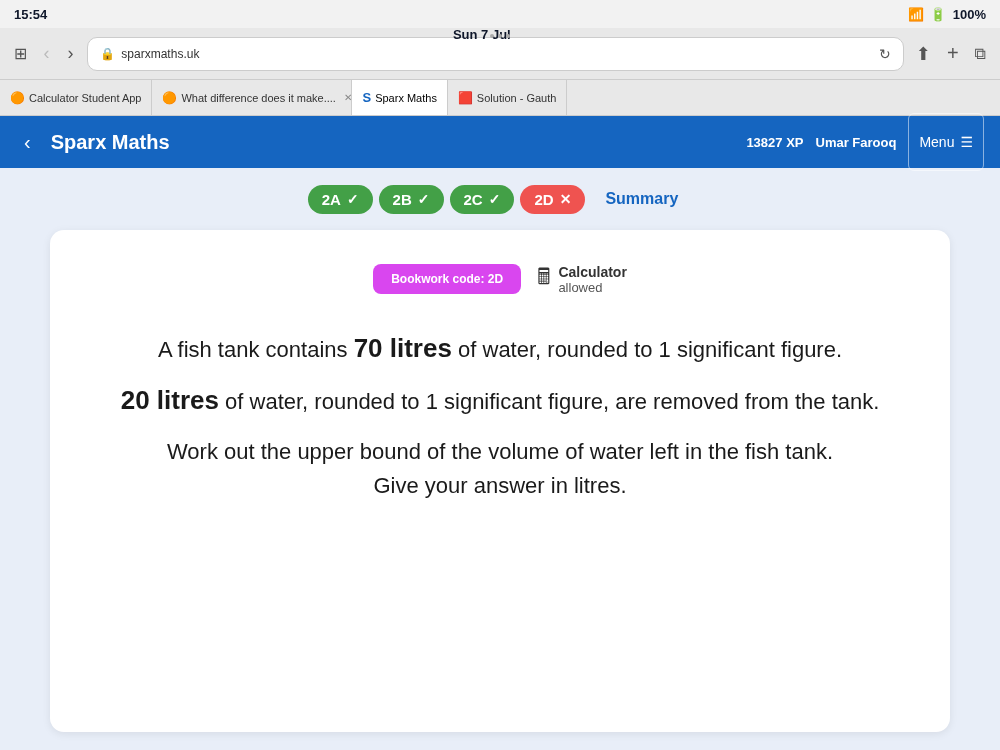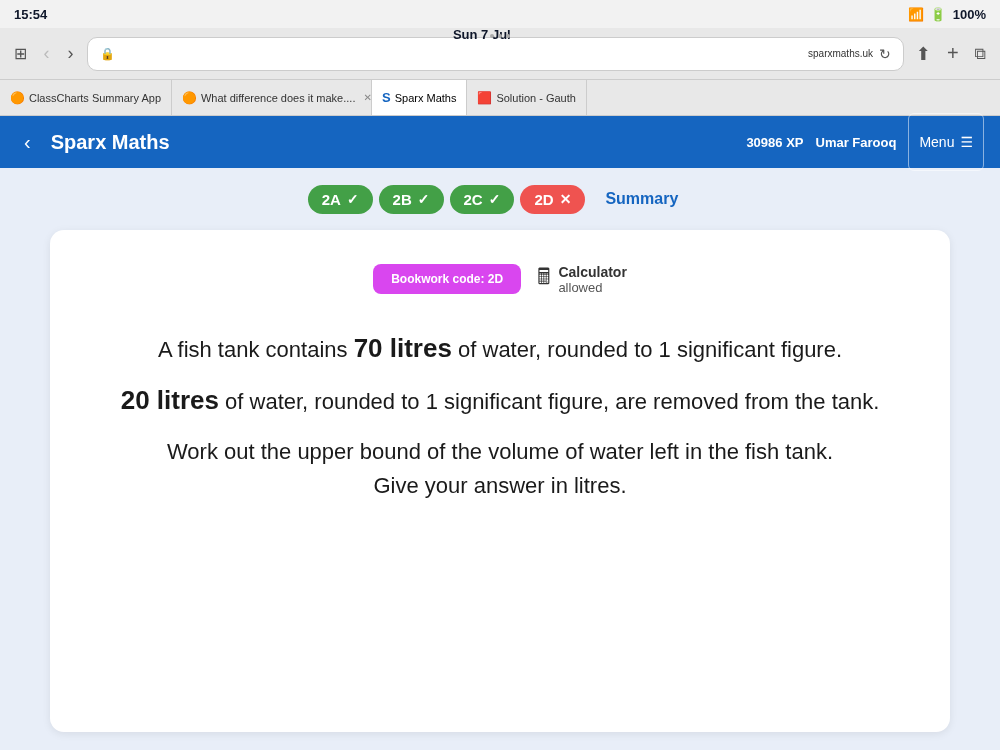--- a/index.html
+++ b/index.html
@@ -83,21 +83,21 @@
       height: 34px;
       display: flex;
       align-items: center;
       padding: 0 12px;
       gap: 6px;
       font-size: 14px;
       color: #333;
       border: 1px solid #ccc;
     }
     .address-bar .lock { font-size: 12px; color: #555; }
-    .address-text { flex: 1; text-align: right; font-size: 10px; }
+    .address-text { flex: 1; text-align: left; font-size: 12px; }
     .browser-actions {
       display: flex;
       align-items: center;
       gap: 8px;
     }
     .browser-actions button {
       background: none;
       border: none;
       font-size: 18px;
       color: #555;
@@ -325,41 +325,41 @@
   <div class="browser-actions">
     <button style="font-size:18px;background:none;border:none;cursor:pointer;">⬆</button>
     <button style="font-size:20px;background:none;border:none;cursor:pointer;">+</button>
     <button style="font-size:16px;background:none;border:none;cursor:pointer;">⧉</button>
   </div>
 </div>
 
 <div class="tabs-bar">
   <div class="tab">
     <span class="tab-favicon">🟠</span>
-    <span>ClassCharts Summary App</span>
+    <span>Calculator Student App</span>
   </div>
   <div class="tab">
     <span class="tab-favicon">🟠</span>
     <span>What difference does it make....</span>
     <span class="tab-close">✕</span>
   </div>
   <div class="tab active">
     <span class="tab-favicon" style="color:#1565c0;font-weight:bold;font-size:13px;">S</span>
     <span>Sparx Maths</span>
   </div>
   <div class="tab">
     <span class="tab-favicon">🟥</span>
     <span>Solution - Gauth</span>
   </div>
 </div>
 
 <div class="sparx-nav">
   <button class="sparx-back-btn">‹</button>
   <span class="sparx-logo">Sparx Maths</span>
-  <span class="sparx-xp">30986 XP</span>
+  <span class="sparx-xp">13827 XP</span>
   <span class="sparx-user">Umar Farooq</span>
   <button class="sparx-menu-btn">
     <span>Menu</span>
     <span>☰</span>
   </button>
 </div>
 
 <div class="main-content">
 
   <div class="task-tabs">

